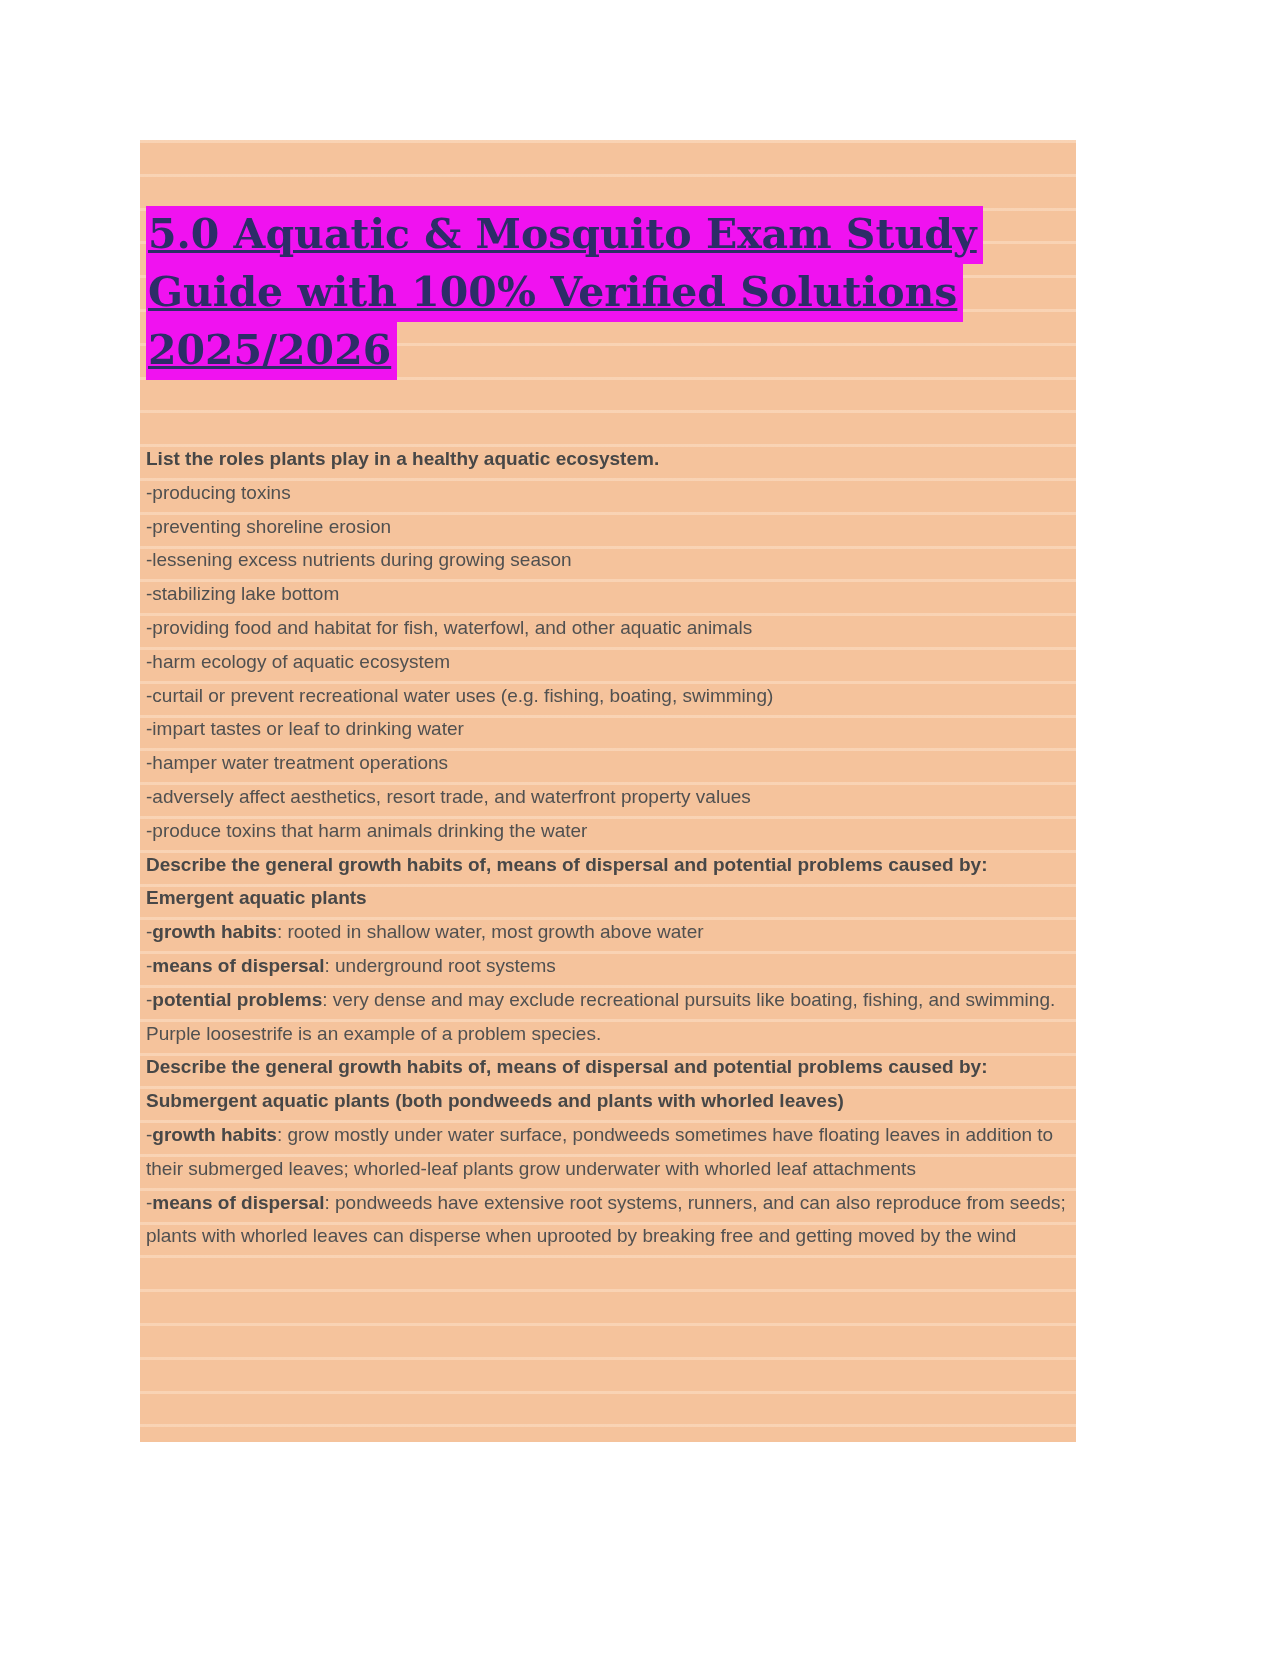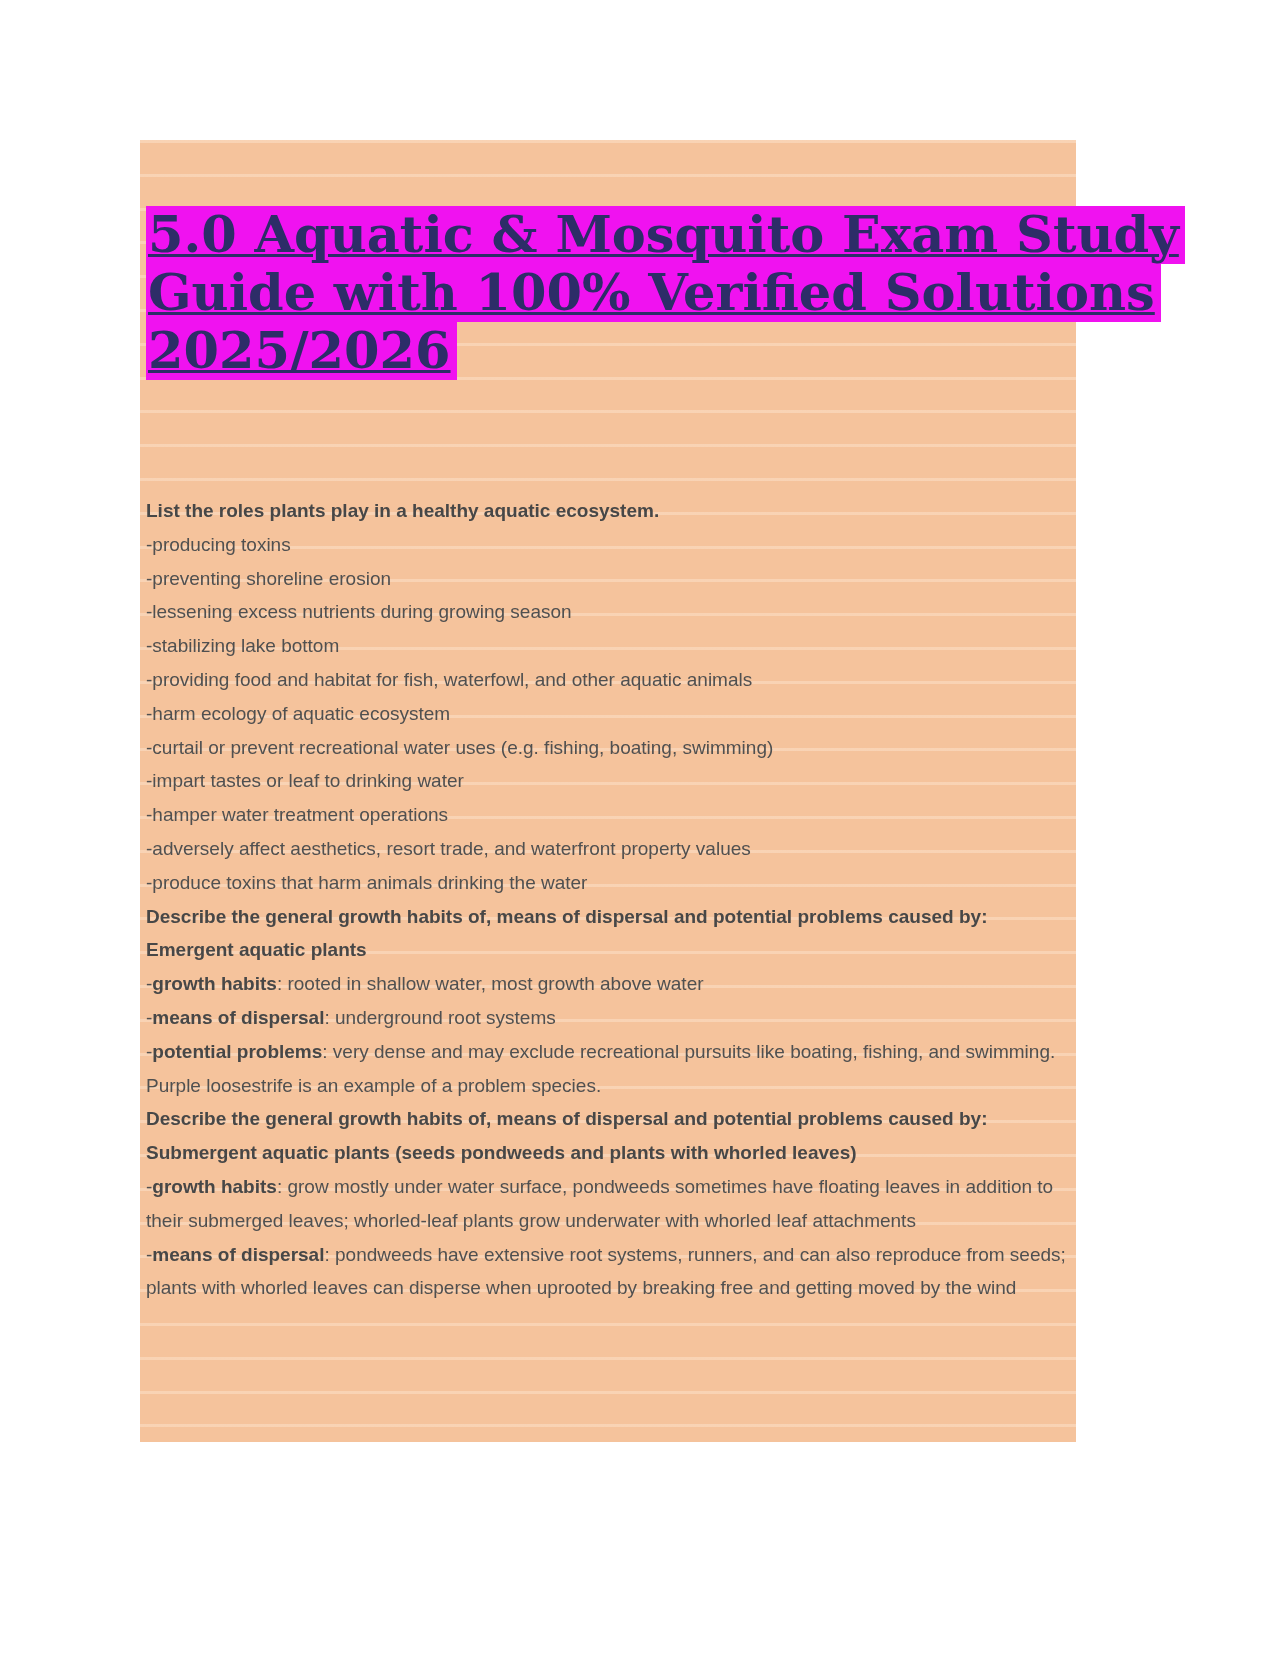--- a/index.html
+++ b/index.html
@@ -38,28 +38,28 @@
     line-height: 57px;
     height: 58px;
     white-space: nowrap;
   }
   .title-highlight {
     display: inline-block;
     background: var(--highlight, #f012f0);
     color: var(--title-color, #2d2d68);
     font-family: "DejaVu Serif", "Liberation Serif", serif;
     font-weight: bold;
-    font-size: 51px;
+    font-size: 41px;
     line-height: 46px;
     padding: 5px 6px 7px 2px;
     text-decoration: underline;
     text-decoration-thickness: 3px;
   }
   .doc-body {
-    margin-top: 114px;
+    margin-top: 62px;
     color: var(--text-color, #505050);
     font-size: 19px;
     line-height: 33.8px;
   }
   .para {
     margin: 0;
   }
   .para .b {
     font-weight: bold;
     color: var(--bold-color, #474747);
@@ -86,17 +86,17 @@
       <div class="para"><span>-impart tastes or leaf to drinking water</span></div>
       <div class="para"><span>-hamper water treatment operations</span></div>
       <div class="para"><span>-adversely affect aesthetics, resort trade, and waterfront property values</span></div>
       <div class="para"><span>-produce toxins that harm animals drinking the water</span></div>
       <div class="para"><span class="b">Describe the general growth habits of, means of dispersal and potential problems caused by:</span></div>
       <div class="para"><span class="b">Emergent aquatic plants</span></div>
       <div class="para"><span>-</span><span class="b">growth habits</span><span>: rooted in shallow water, most growth above water</span></div>
       <div class="para"><span>-</span><span class="b">means of dispersal</span><span>: underground root systems</span></div>
       <div class="para"><span>-</span><span class="b">potential problems</span><span>: very dense and may exclude recreational pursuits like boating, fishing, and swimming. Purple loosestrife is an example of a problem species.</span></div>
       <div class="para"><span class="b">Describe the general growth habits of, means of dispersal and potential problems caused by:</span></div>
-      <div class="para"><span class="b">Submergent aquatic plants (seeds pondweeds and plants with whorled leaves)</span></div>
+      <div class="para"><span class="b">Submergent aquatic plants (both pondweeds and plants with whorled leaves)</span></div>
       <div class="para"><span>-</span><span class="b">growth habits</span><span>: grow mostly under water surface, pondweeds sometimes have floating leaves in addition to their submerged leaves; whorled-leaf plants grow underwater with whorled leaf attachments</span></div>
       <div class="para"><span>-</span><span class="b">means of dispersal</span><span>: pondweeds have extensive root systems, runners, and can also reproduce from seeds; plants with whorled leaves can disperse when uprooted by breaking free and getting moved by the wind</span></div>
     </div>
 </div>
 
 </body></html>

